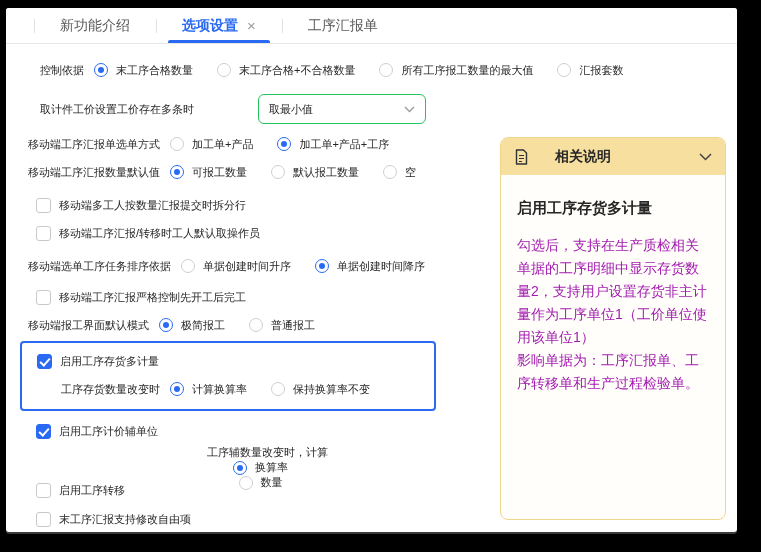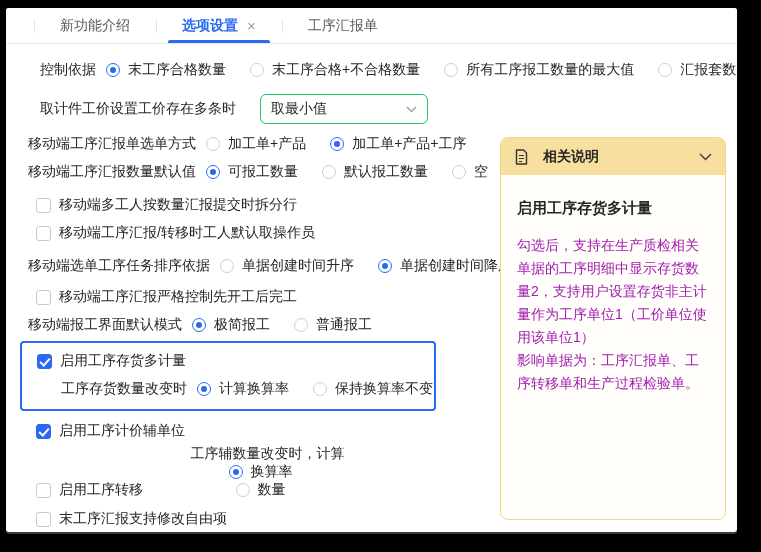--- a/index.html
+++ b/index.html
@@ -11,48 +11,48 @@
   .tabbar { position:relative; height:36px; display:flex; align-items:stretch; padding-left:28px; border-bottom:1px solid #e7e7e7; background:#fff; }
   .tab { position:relative; display:flex; align-items:center; gap:9px; padding:0 26px; font-size:14px; color:#595959; cursor:default; }
   .tab::before { content:""; position:absolute; left:0; top:11px; width:1px; height:14px; background:#e2e2e2; }
   .tab.active { color:#2a6af2; font-weight:bold; }
   .tab.active::after { content:""; position:absolute; left:12px; right:12px; bottom:0; height:3px; background:#2a6af2; border-radius:2px 2px 0 0; }
   .tab .close { font-weight:normal; color:#9b9b9b; font-size:15px; line-height:1; }
   .tab.last::before { content:""; }
 
   
   .content { position:relative; height:488px; }
-  .form { padding:12px 0 0 22px; width:478px; font-size:14px; color:#262626; }
+  .form { padding:12px 0 0 22px; width:478px; font-size:11px; color:#262626; }
   .row { display:flex; align-items:center; height:28px; white-space:nowrap; }
   .lbl { margin-right:10px; }
   .opt { display:flex; align-items:center; margin-right:24px; }
   .opt .txt { margin-left:8px; }
 
   .radio { position:relative; width:14px; height:14px; border-radius:50%; border:1px solid #cfcfcf; background:#fff; flex:0 0 auto; }
   .radio.on { border-color:#2a6af2; }
   .radio.on::after { content:""; position:absolute; left:3px; top:3px; width:6px; height:6px; border-radius:50%; background:#2a6af2; }
 
   .cb { position:relative; width:15px; height:15px; border:1px solid #c9c9c9; border-radius:3px; background:#fff; flex:0 0 auto; }
   .cb.on { background:#2a6af2; border-color:#2a6af2; }
   .cb.on::after { content:""; position:absolute; left:4px; top:1px; width:4px; height:8px; border:solid #fff; border-width:0 2px 2px 0; transform:rotate(42deg); }
 
   .select { display:flex; align-items:center; justify-content:space-between; width:168px; height:30px; border:1px solid #22c55e; border-radius:6px; padding:0 10px; margin-left:14px; color:#262626; background:#fff; }
   .select svg { flex:0 0 auto; }
 
   .ind1 { margin-left:12px; }
   .ind-cb { margin-left:8px; }
-  .mt11 { margin-top:11px; } .mt7 { margin-top:7px; } .mt5 { margin-top:5px; } .mt3 { margin-top:3px; } .mt2 { margin-top:0; } .mt6 { margin-top:6px; } .mt1 { margin-top:1px; }
+  .mt11 { margin-top:11px;gap:40px; } .mt7 { margin-top:7px; } .mt5 { margin-top:5px; } .mt3 { margin-top:3px; } .mt2 { margin-top:0; } .mt6 { margin-top:6px; } .mt1 { margin-top:1px; }
 
   .hl-box { margin-left:-8px; margin-top:2px; width:416px; border:2px solid #2a6af2; border-radius:4px; padding:4px 0 6px 15px; }
   .hl-box .sub { margin-left:24px; }
   .sub-aux { margin-left:33px;flex-direction:column; }
 
   
   .help { position:absolute; left:494px; top:93px; width:226px; height:383px; background:#fffefa; border:1px solid #f0d58c; border-radius:8px; overflow:hidden; }
-  .help-header { display:flex; align-items:center; gap:14px; height:37px; background:#f6df9f; padding:0 13px; font-size:14px; font-weight:bold; color:#262626; }
+  .help-header { display:flex; align-items:center; gap:26px; height:37px; background:#f6df9f; padding:0 13px; font-size:14px; font-weight:bold; color:#262626; }
   .help-header .chev { margin-left:auto; display:flex; }
   .help-body { padding:16px 16px 0 16px; }
   .help-title { font-size:15px; font-weight:bold; color:#262626; margin:8px 0 16px; }
   .help-text { font-size:14px; line-height:23px; color:#a21caf; }
 </style>
 </head>
 <body>
 
 <div class="stage">
 <div class="frame">

